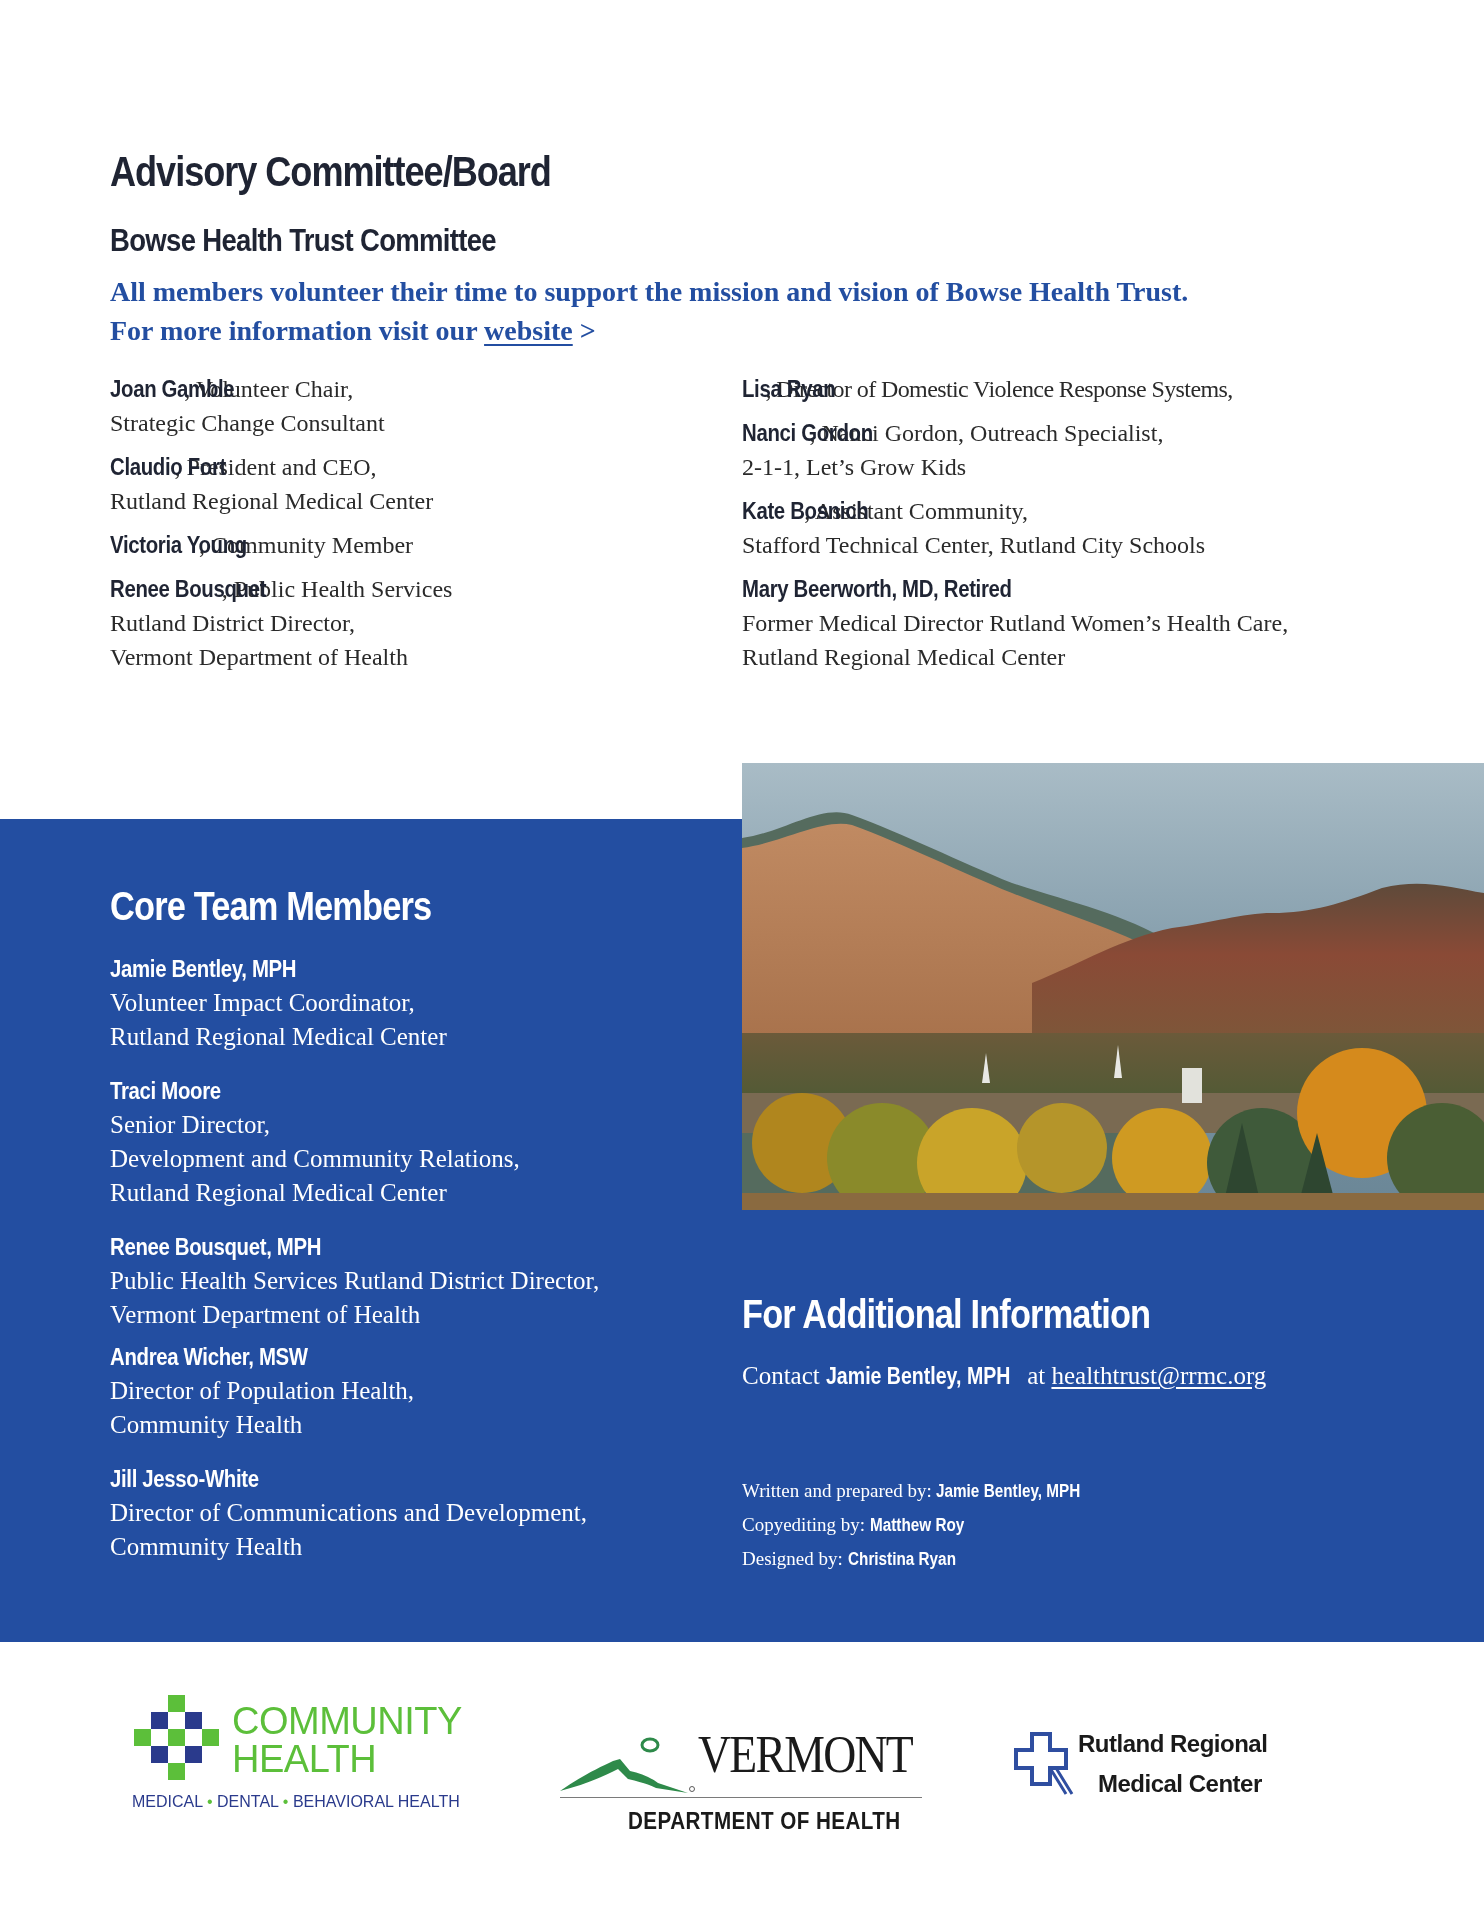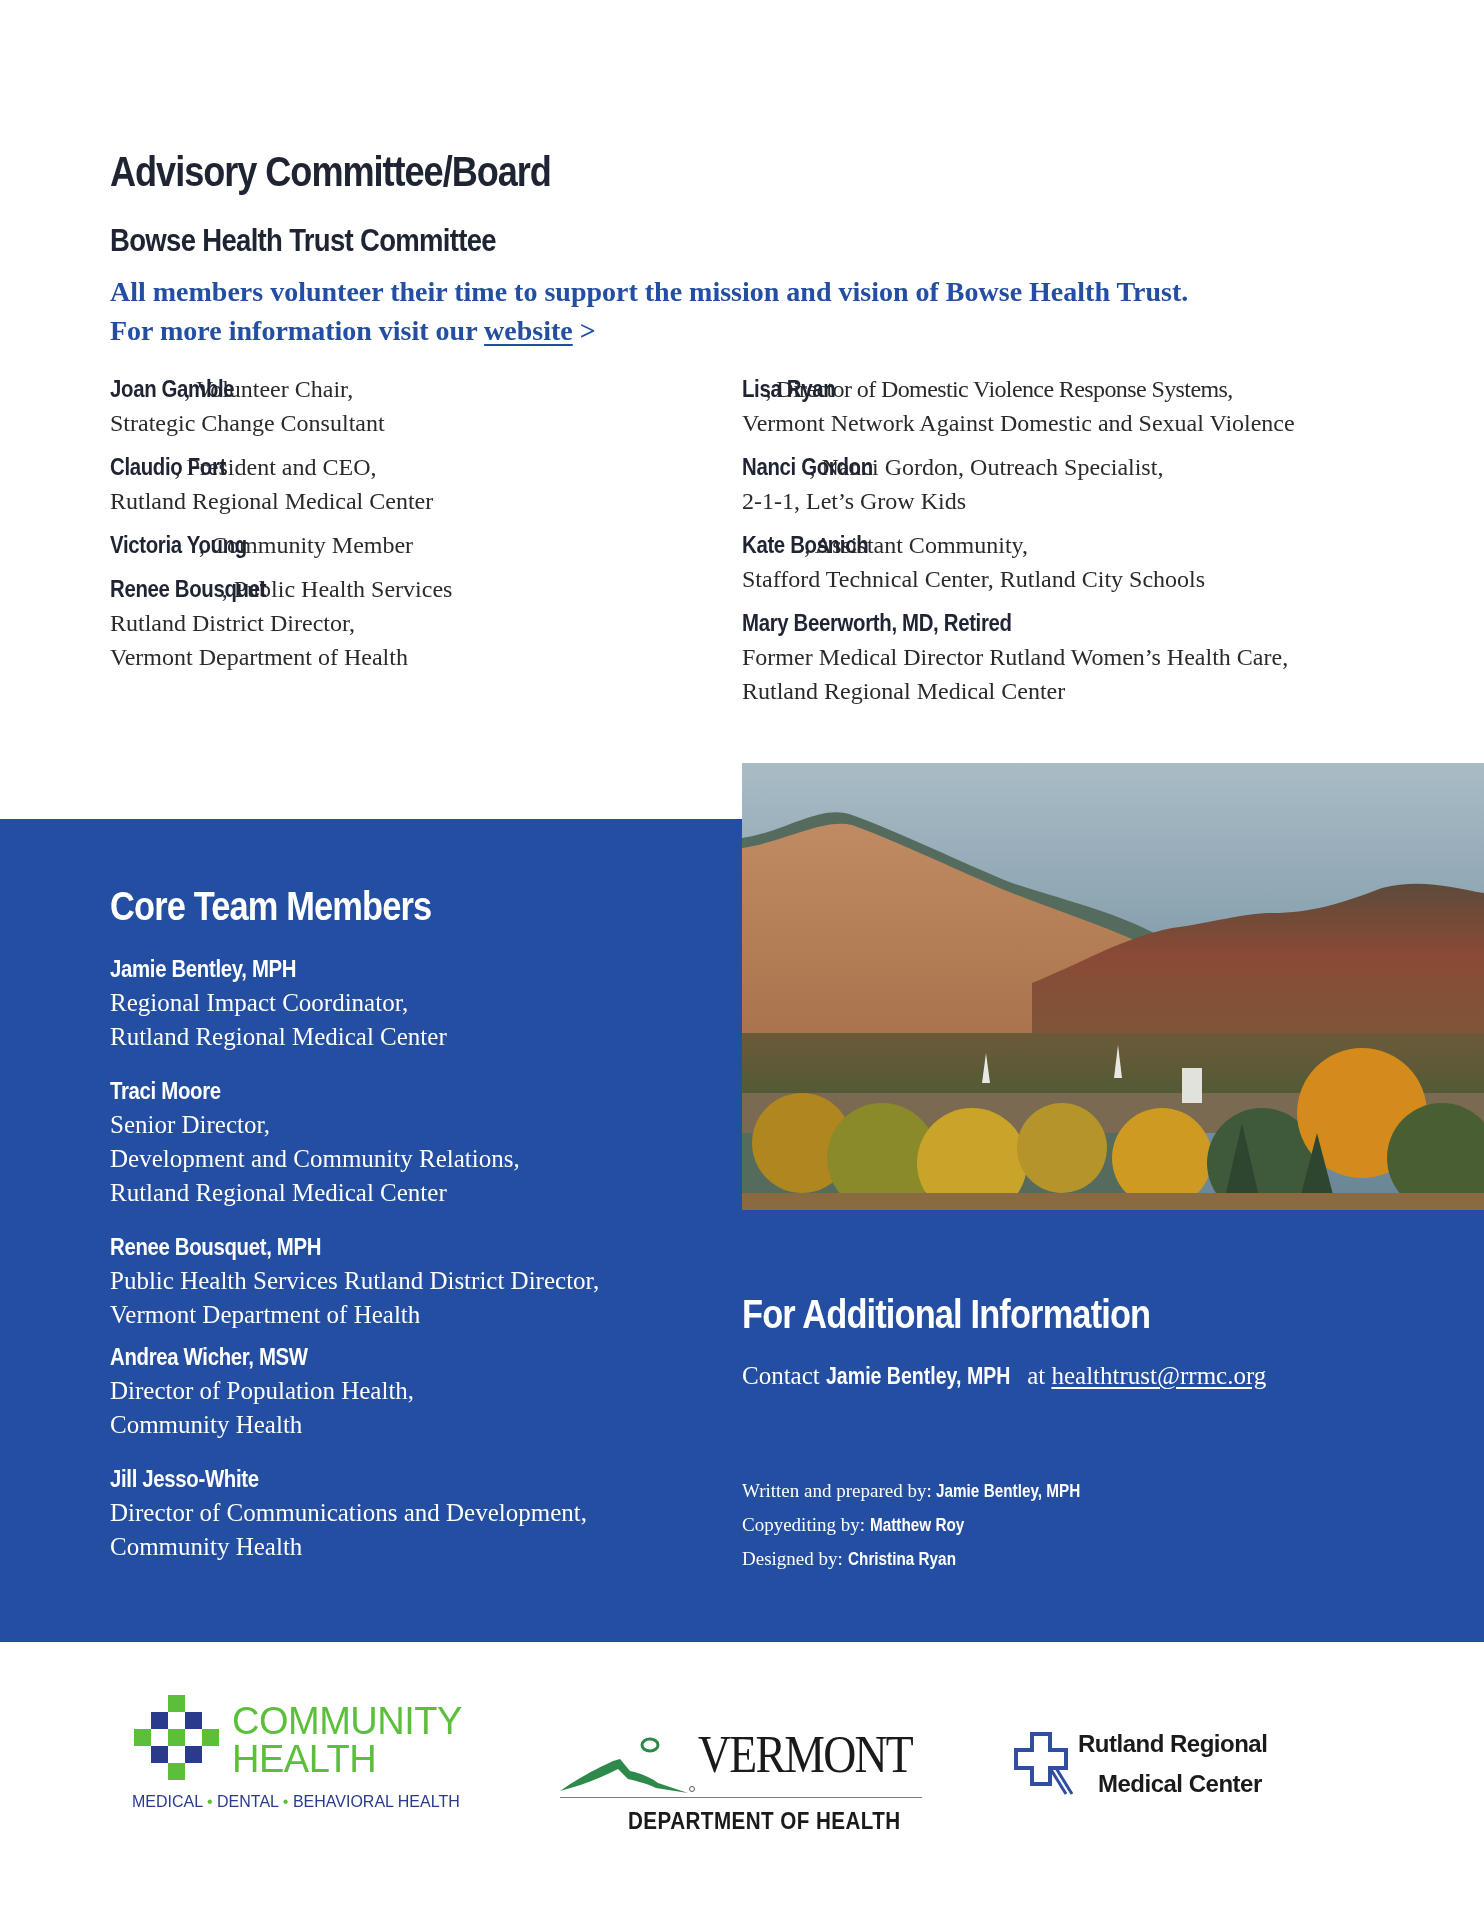--- a/index.html
+++ b/index.html
@@ -80,21 +80,20 @@
   <div class="member">
     <span class="name">Renee Bousquet</span><span class="rest">, Public Health Services</span>
     <span class="line2">Rutland District Director,</span>
     <span class="line2">Vermont Department of Health</span>
   </div>
 </div>
 
 <div class="members right">
   <div class="member">
     <span class="name">Lisa Ryan</span><span class="rest" style="letter-spacing:-0.6px">, Director of Domestic Violence Response Systems,</span>
-    <span class="line2">Vermont Network Against Domestic and Sexual Violence</span>
   </div>
   <div class="member">
     <span class="name">Nanci Gordon</span><span class="rest">, Nanci Gordon, Outreach Specialist,</span>
     <span class="line2">2-1-1, Let’s Grow Kids</span>
   </div>
   <div class="member">
     <span class="name">Kate Bosnich</span><span class="rest">, Assistant Community,</span>
     <span class="line2">Stafford Technical Center, Rutland City Schools</span>
   </div>
   <div class="member">
@@ -148,21 +147,21 @@
     <polygon points="480,447 500,360 520,447" fill="#2e4630"></polygon>
     <polygon points="555,447 575,370 595,447" fill="#2e4630"></polygon>
     <rect x="0" y="430" width="742" height="17" fill="#8a6a40"></rect>
   </svg>
 </div>
 
 <div id="core-heading" class="sans">Core Team Members</div>
 <div class="core-list">
   <div class="core-item">
     <span class="cname">Jamie Bentley, MPH</span>
-    <span class="crole">Regional Impact Coordinator,</span>
+    <span class="crole">Volunteer Impact Coordinator,</span>
     <span class="crole">Rutland Regional Medical Center</span>
   </div>
   <div class="core-item">
     <span class="cname">Traci Moore</span>
     <span class="crole">Senior Director,</span>
     <span class="crole">Development and Community Relations,</span>
     <span class="crole">Rutland Regional Medical Center</span>
   </div>
   <div class="core-item" style="margin-bottom:8px">
     <span class="cname">Renee Bousquet, MPH</span>

